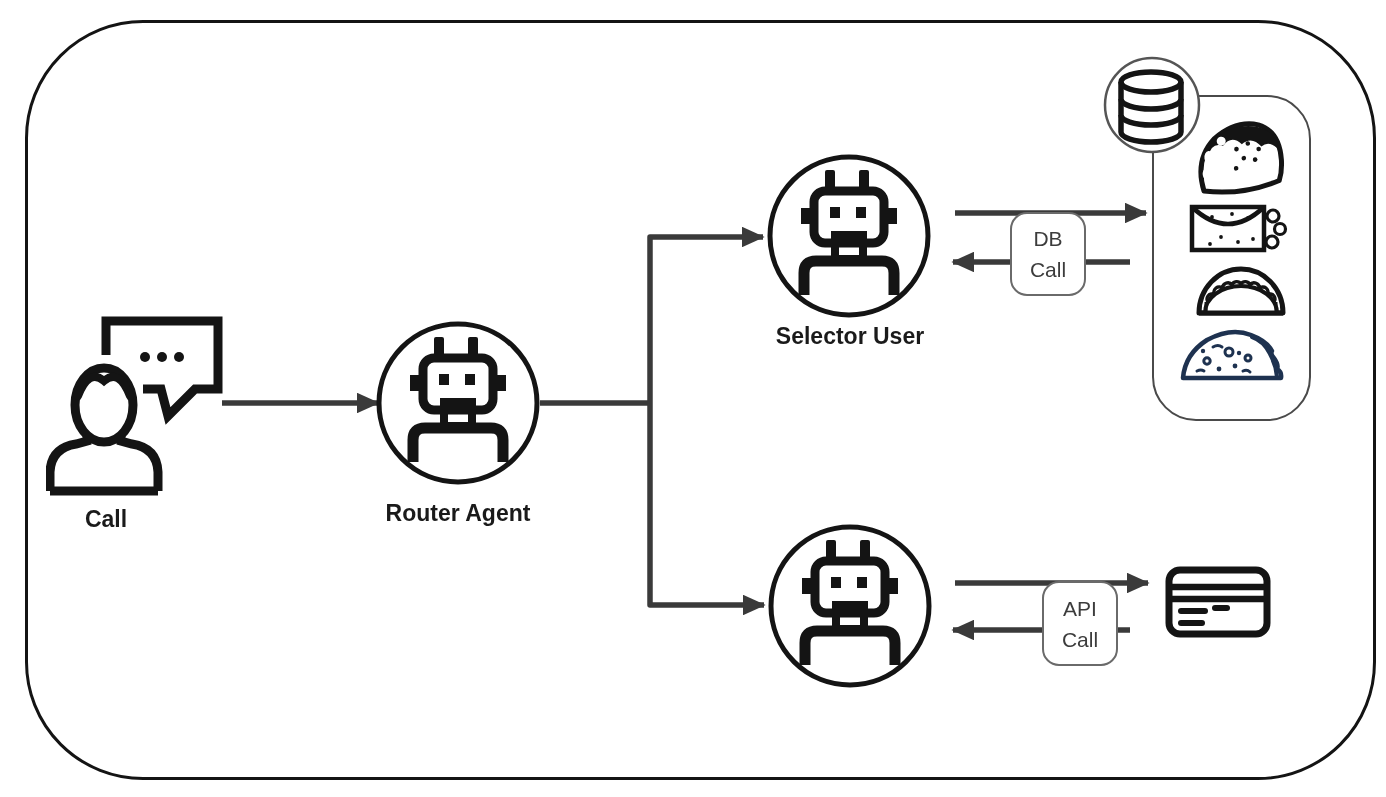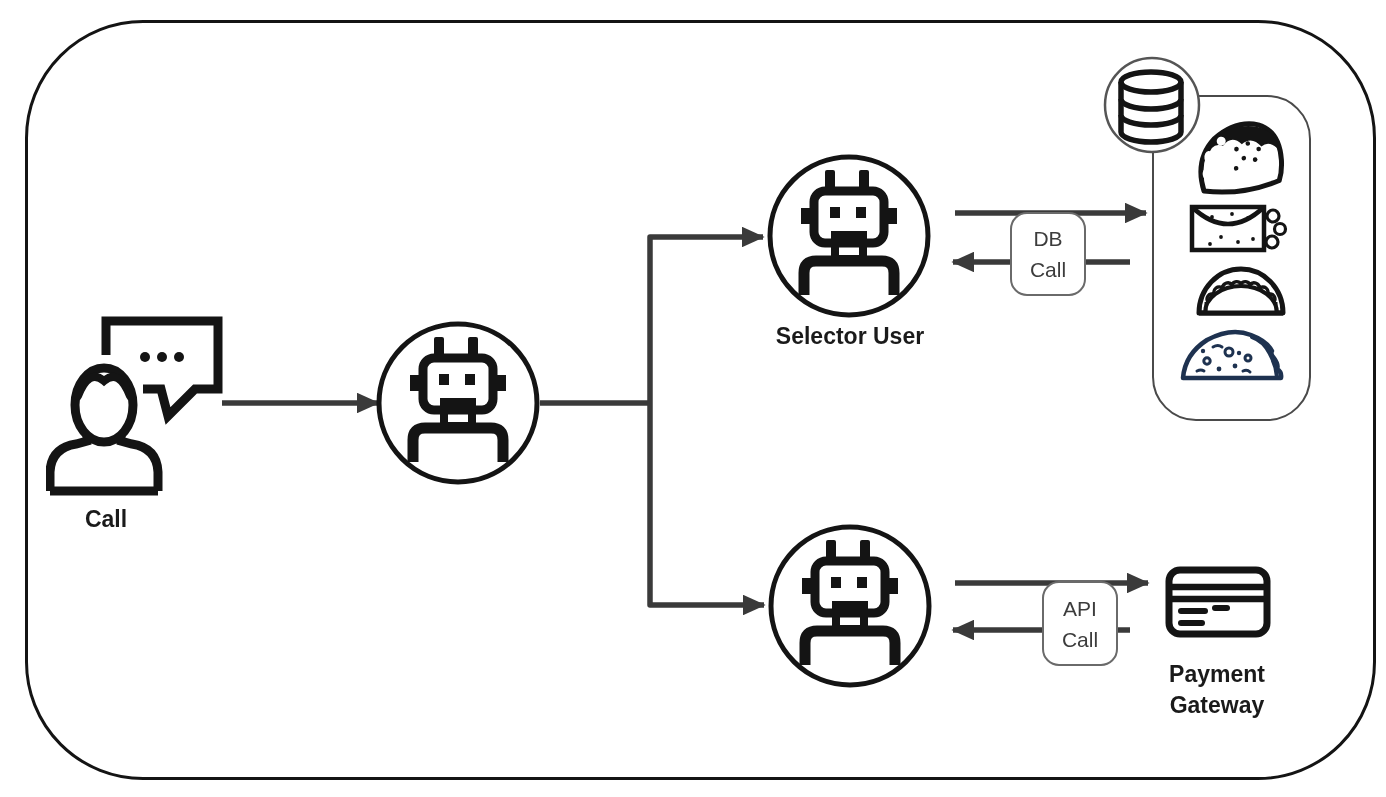--- a/index.html
+++ b/index.html
@@ -76,20 +76,21 @@
     <circle cx="133" cy="43" r="5" fill="#141414"></circle>
     <path d="M4,177 L4,158 Q5,134 30,130 L41,127 L41,114 M112,177 L112,158 Q111,134 86,130 L75,127 L75,114 M4,177 L112,177" fill="none" stroke="#141414" stroke-width="9"></path>
     <ellipse cx="58" cy="91" rx="29" ry="37" fill="#ffffff" stroke="#141414" stroke-width="9"></ellipse>
     <path d="M32,82 Q43,54 58,67 Q73,54 84,82" fill="none" stroke="#141414" stroke-width="8" stroke-linecap="round"></path>
   </svg>
   <div class="abs node-label" style="left:106px;top:504px">Call</div>
 
   <svg class="abs z3" style="left:373px;top:318px" width="170" height="170">
     <use href="#robot"></use>
   </svg>
+  <div class="abs node-label" style="left:458px;top:498px">Router Agent</div>
 
   <svg class="abs z3" style="left:764px;top:151px" width="170" height="170">
     <use href="#robot"></use>
   </svg>
   <div class="abs node-label" style="left:850px;top:321px">
     <div>Selector User</div>
   </div>
 
   <div class="abs call-box" style="left:1010px;top:196px;width:72px;height:80px">
     <div>DB</div>
@@ -182,18 +183,14 @@
 
   <svg class="abs z3" style="left:1165px;top:566px" width="106" height="72" viewBox="0 0 106 72">
     <rect x="4" y="4" width="98" height="64" rx="11" fill="#ffffff" stroke="#141414" stroke-width="7"></rect>
     <path d="M4,21 L102,21 M4,33 L102,33" stroke="#141414" stroke-width="6.5"></path>
     <g stroke="#141414" stroke-width="6" stroke-linecap="round">
       <path d="M16,45 L40,45"></path>
       <path d="M50,42 L62,42"></path>
       <path d="M16,57 L37,57"></path>
     </g>
   </svg>
-  <div class="abs node-label" style="left:1217px;top:659px">
-    <div>Payment</div>
-    <div>Gateway</div>
-  </div>
 
 </div>
 
 </body></html>

